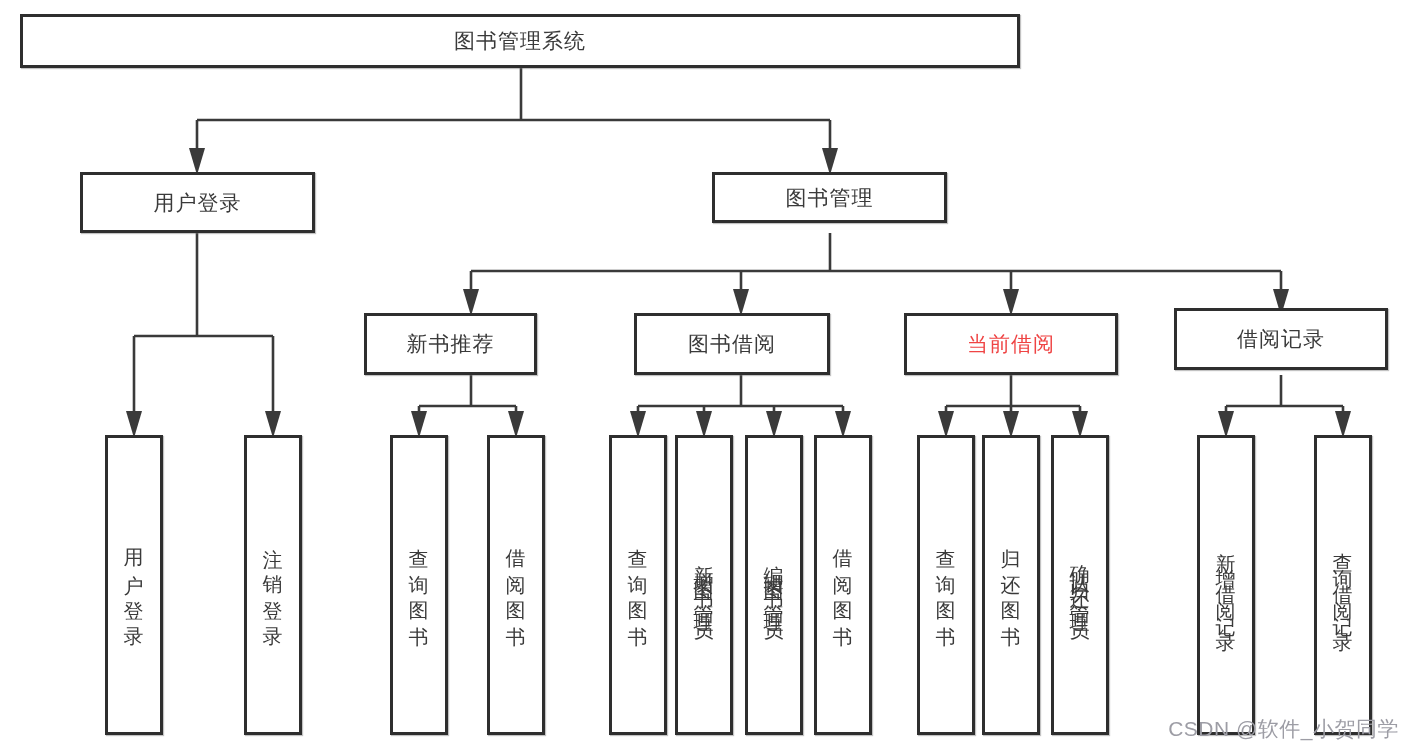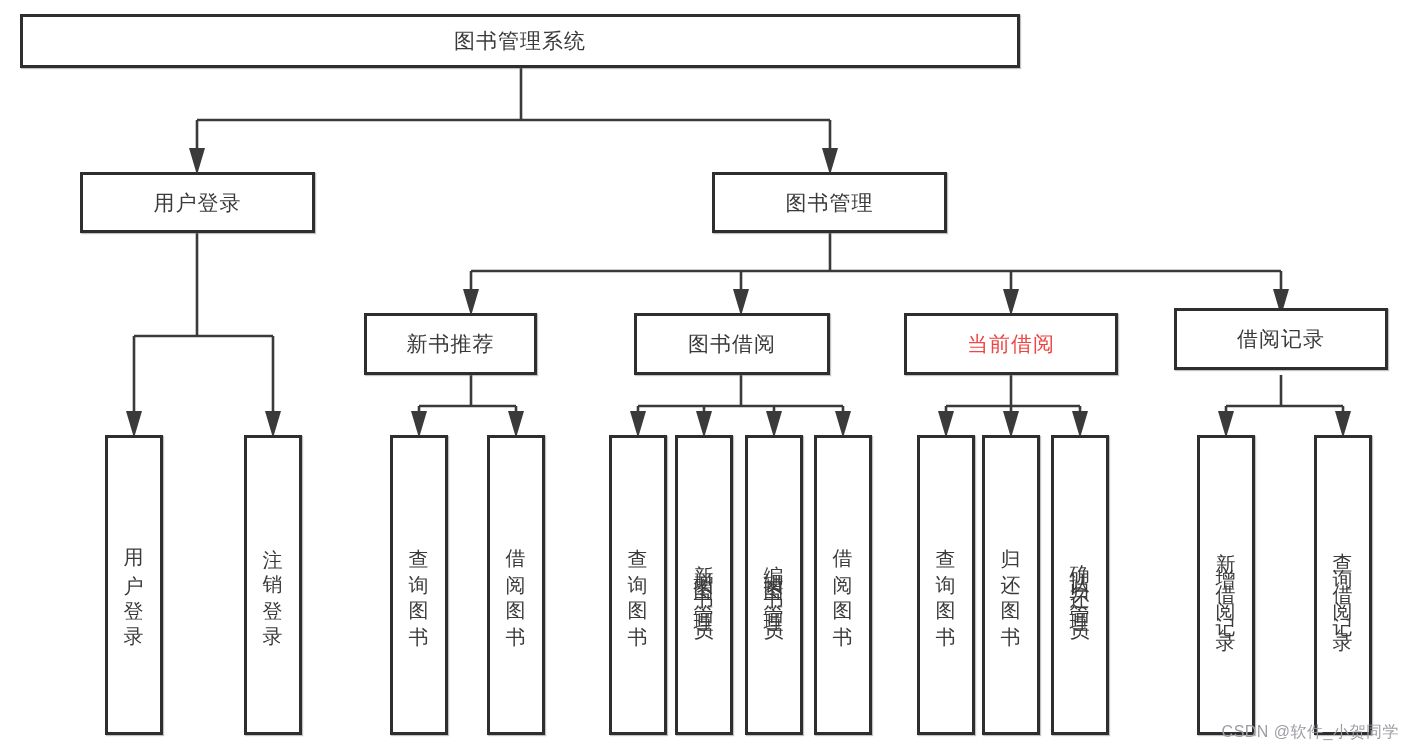--- a/index.html
+++ b/index.html
@@ -23,21 +23,21 @@
   }
   .node.v span{
     writing-mode:vertical-rl;
     text-orientation:mixed;
     font-size:20px;
     line-height:1;
   }
   .watermark{
     position:absolute;
     right:6px;bottom:4px;
-    font-size:16px;
+    font-size:21px;
     color:#9d9da5;
     z-index:3;
     letter-spacing:0.5px;
     white-space:nowrap;
     text-align:center;
   }
 </style>
 </head>
 <body>
 
@@ -98,21 +98,21 @@
       <polygon points="1335,411 1351,411 1343,438" fill="#3a3a3a"></polygon>
     </svg>
 
   <div class="node h" style="left: 20px; top: 14px; width: 1000px; height: 54px; border-color: rgb(46, 46, 46); color: rgb(58, 58, 58);">
     <span>图书管理系统</span>
   </div>
 
   <div class="node h" style="left: 80px; top: 172px; width: 235px; height: 61px; border-color: rgb(46, 46, 46); color: rgb(58, 58, 58);">
     <span>用户登录</span>
   </div>
-  <div class="node h" style="left: 712px; top: 172px; width: 235px; height: 61px; border-color: rgb(46, 46, 46); color: rgb(58, 58, 58);">
+  <div class="node h" style="left: 712px; top: 172px; width: 235px; height: 51px; border-color: rgb(46, 46, 46); color: rgb(58, 58, 58);">
     <span>图书管理</span>
   </div>
 
   <div class="node h" style="left: 364px; top: 313px; width: 173px; height: 62px; border-color: rgb(46, 46, 46); color: rgb(58, 58, 58);">
     <span>新书推荐</span>
   </div>
   <div class="node h" style="left: 634px; top: 313px; width: 196px; height: 62px; border-color: rgb(46, 46, 46); color: rgb(58, 58, 58);">
     <span>图书借阅</span>
   </div>
   <div class="node h" style="left: 904px; top: 313px; width: 214px; height: 62px; border-color: rgb(46, 46, 46); color: #ef4444;">

